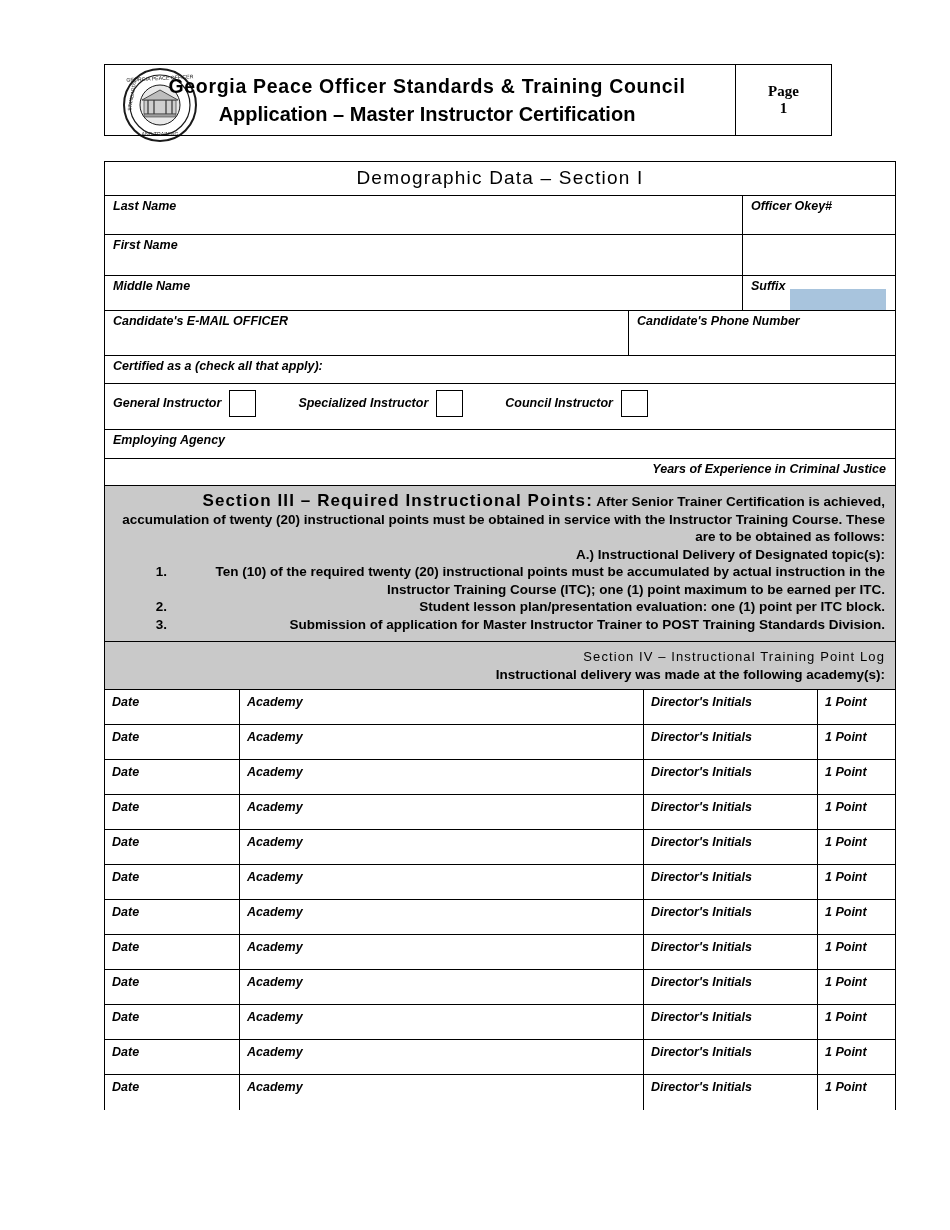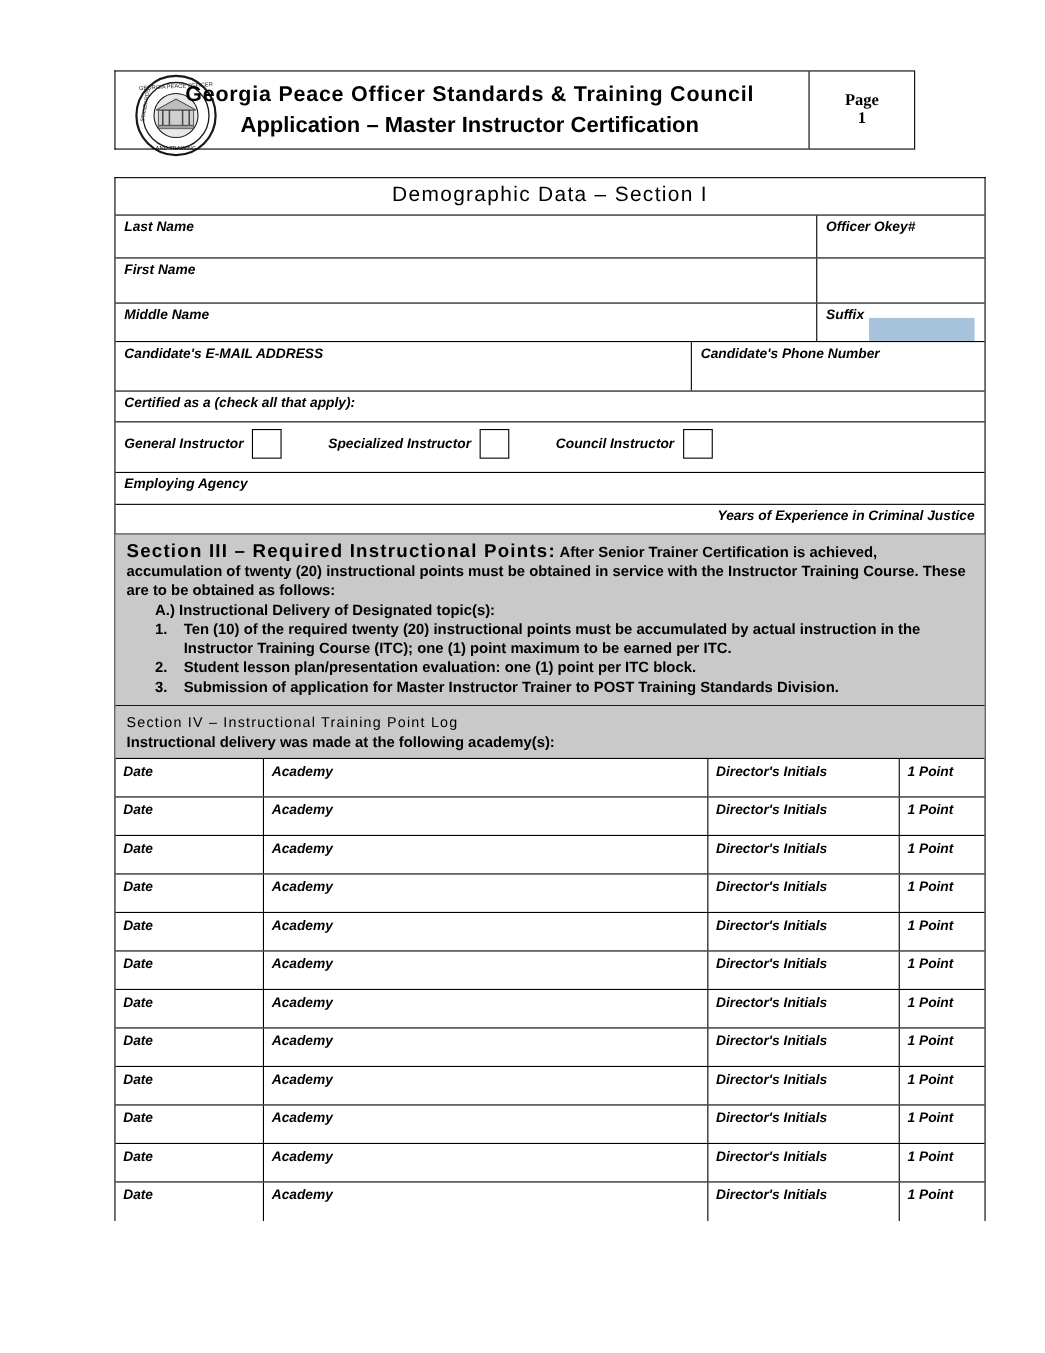--- a/index.html
+++ b/index.html
@@ -177,20 +177,21 @@
   
   .gray {
     background: #c9c9c9;
     border-bottom: 1.5px solid #000;
     box-sizing: border-box;
     padding: 6px 10px 8px 10px;
     font-family: "Liberation Sans", sans-serif;
     font-size: 13.5px;
     font-weight: bold;
     line-height: 17.5px;
+    text-align: right;
   }
   .sec-head {
     font-size: 13px;
     font-weight: normal;
     letter-spacing: 1.1px;
     font-family: "Liberation Sans", sans-serif;
   }
   .sec-head-strong {
     font-size: 17px;
     letter-spacing: 1.1px;
@@ -276,21 +277,21 @@
         <div class="lbl">Middle Name</div>
       </div>
       <div class="cell h34" style="width:144px;">
         <div class="lbl">Suffix</div>
         <div class="highlight-fill"></div>
       </div>
     </div>
 
     <div class="row">
       <div class="cell h44" style="width:523px;">
-        <div class="lbl">Candidate's E-MAIL ADDRESS</div>
+        <div class="lbl">Candidate's E-MAIL OFFICER</div>
       </div>
       <div class="cell h44" style="width:258px;">
         <div class="lbl">Candidate's Phone Number</div>
       </div>
     </div>
 
     <div class="cert-row">
       <div class="lbl">Certified as a (check all that apply):</div>
     </div>
 

